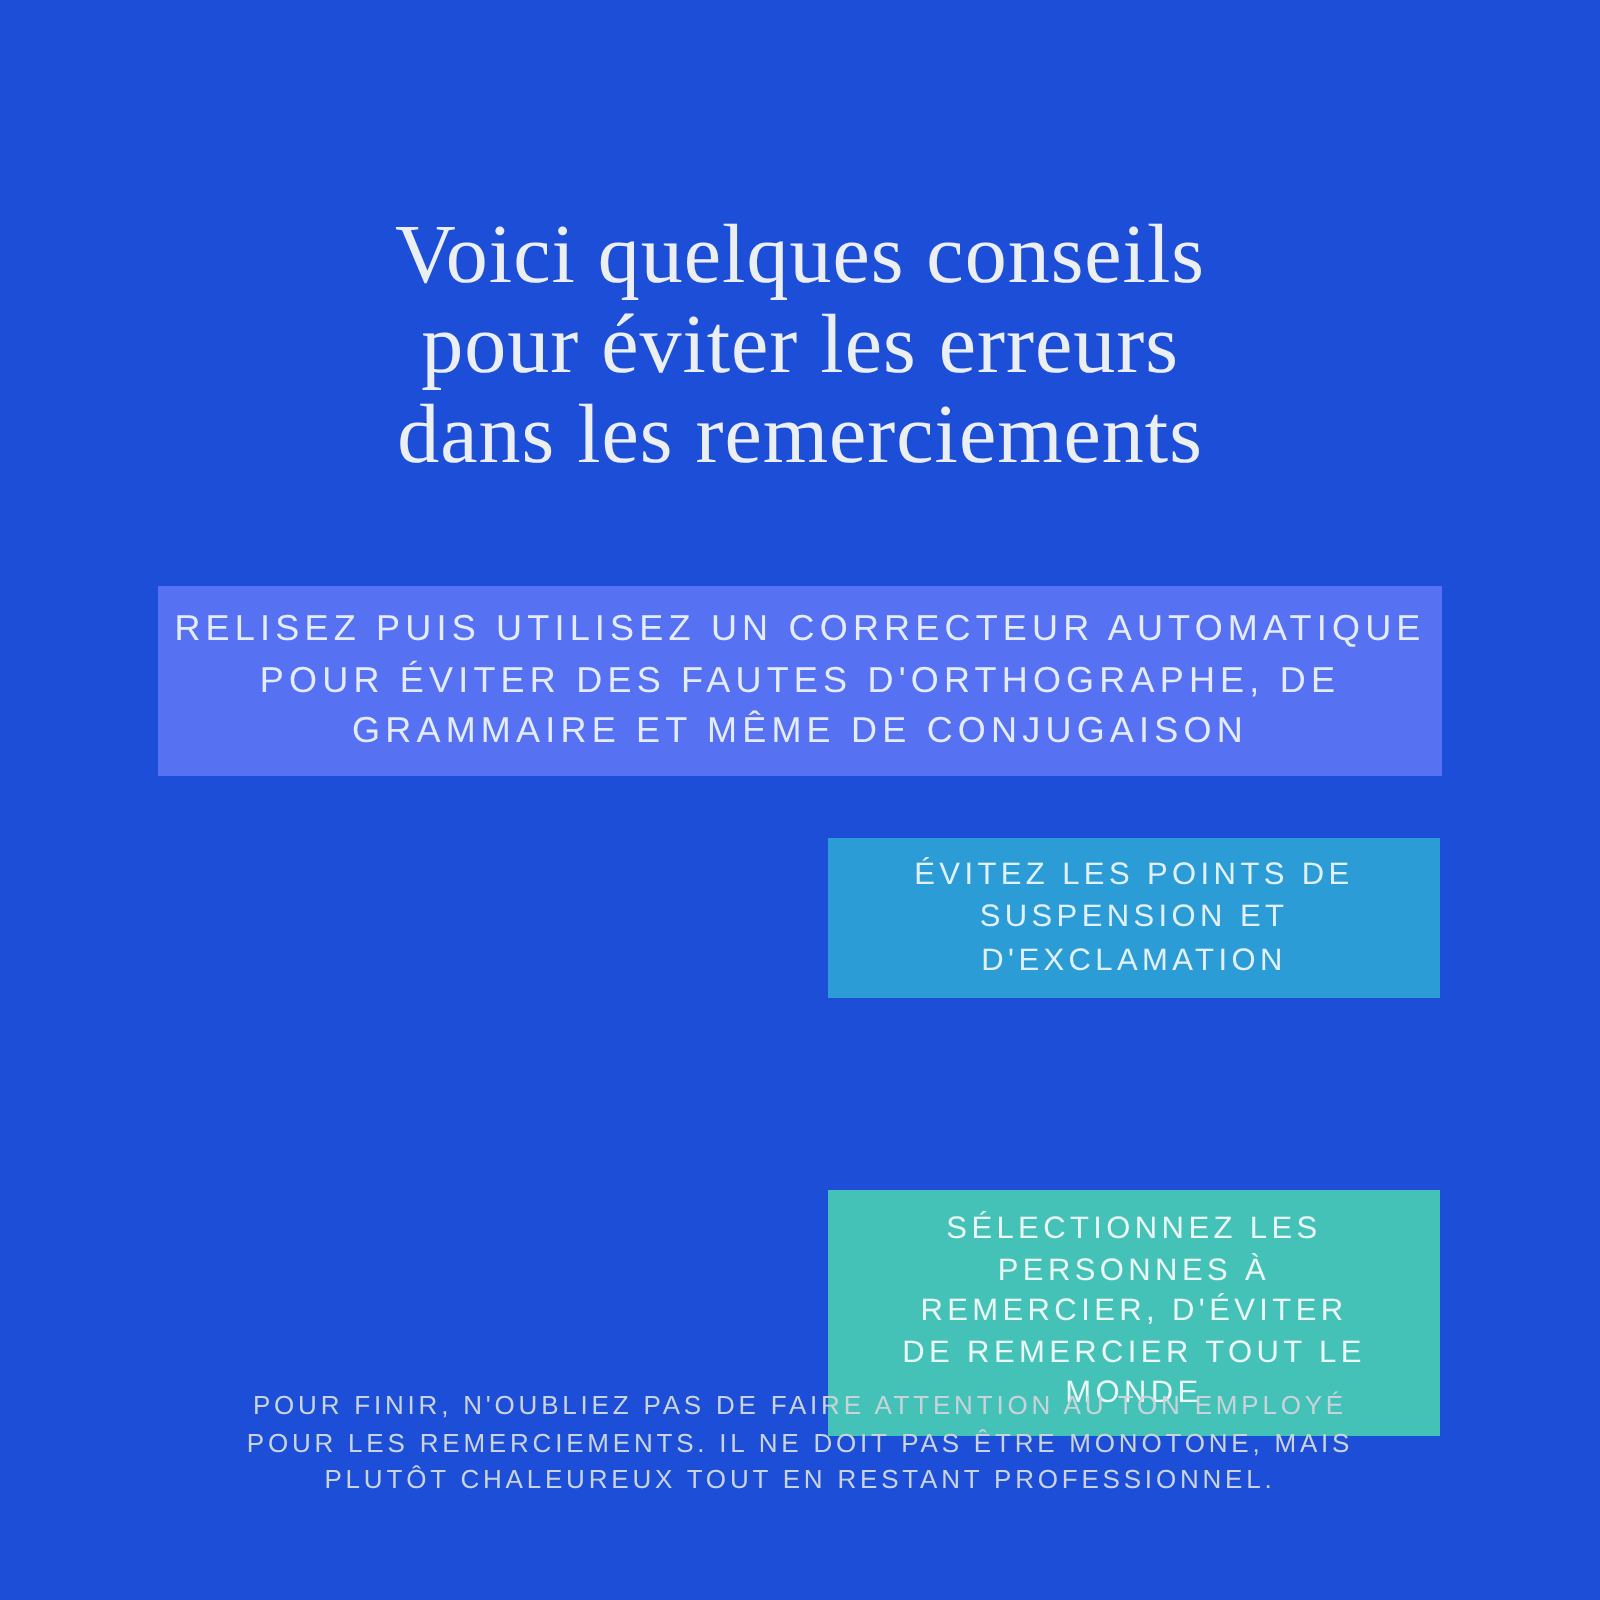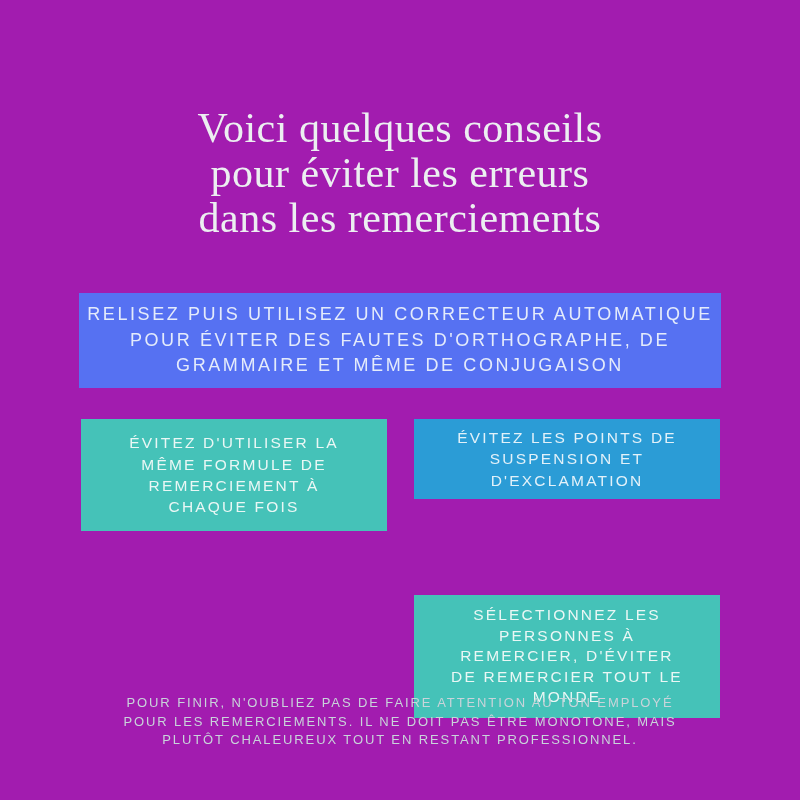--- a/index.html
+++ b/index.html
@@ -5,21 +5,21 @@
   html, body { margin: 0; padding: 0; }
   body {
     width: 800px; height: 800px;
     background: #365A6E;
     font-family: "Liberation Sans", sans-serif;
     overflow: hidden;
   }
   .canvas {
     position: relative;
     width: 800px; height: 800px;
-    background: #a21caf;
+    background: #1d4ed8;
   }
   .title {
     position: absolute;
     left: 0; top: 106px;
     width: 800px;
     text-align: center;
     font-family: "Liberation Serif", serif;
     font-size: 42px;
     line-height: 1.07;
     font-weight: 400;
@@ -79,24 +79,20 @@
 <div class="canvas">
 
   <div class="title">Voici quelques conseils
 pour éviter les erreurs
 dans les remerciements</div>
 
   <div class="tip-box tip-main">RELISEZ PUIS UTILISEZ UN CORRECTEUR AUTOMATIQUE
 POUR ÉVITER DES FAUTES D'ORTHOGRAPHE, DE
 GRAMMAIRE ET MÊME DE CONJUGAISON</div>
 
-  <div class="tip-box card card-teal card-1">ÉVITEZ D'UTILISER LA
-MÊME FORMULE DE
-REMERCIEMENT À
-CHAQUE FOIS</div>
 
   <div class="tip-box card card-blue card-2">ÉVITEZ LES POINTS DE
 SUSPENSION ET
 D'EXCLAMATION</div>
 
 
   <div class="tip-box card card-teal card-4">SÉLECTIONNEZ LES
 PERSONNES À
 REMERCIER, D'ÉVITER
 DE REMERCIER TOUT LE

